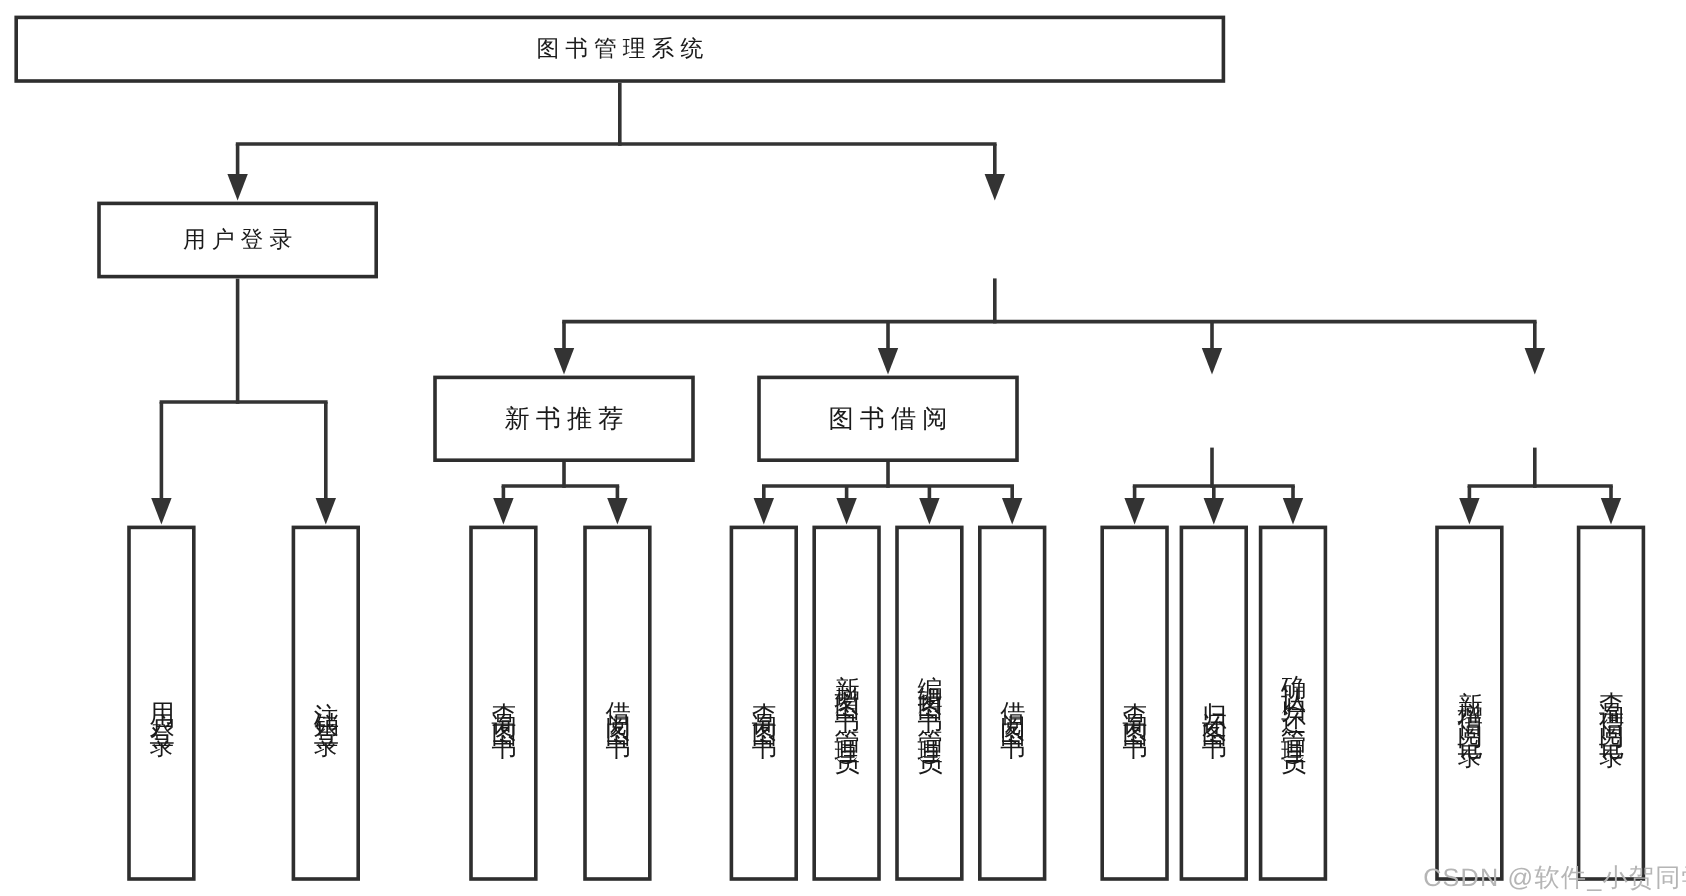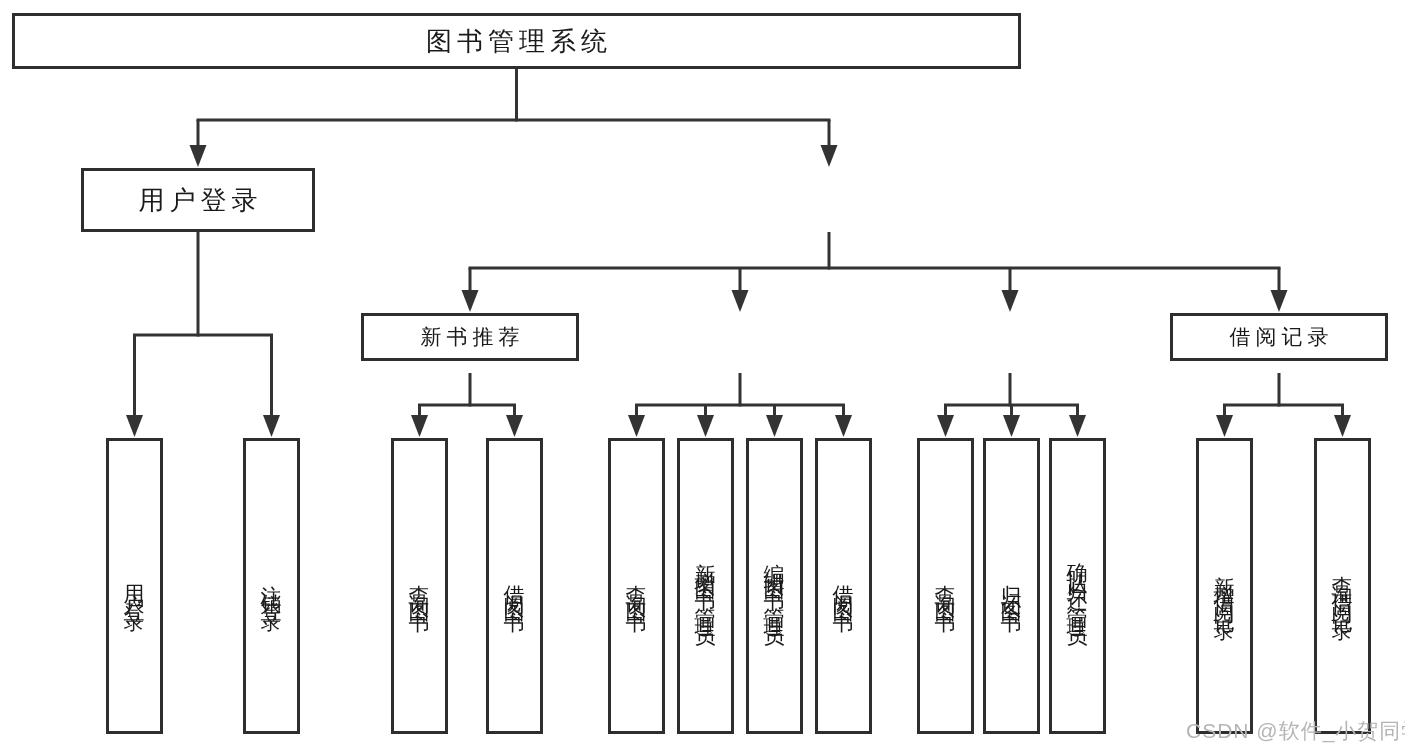--- a/index.html
+++ b/index.html
@@ -12,26 +12,26 @@
   html,body{margin:0;padding:0;background:#ffffff;}
   body{font-family:"Liberation Sans","DejaVu Sans",sans-serif;color:var(--text);}
   .canvas{position:relative;width:1405px;height:747px;background:var(--fill);overflow:hidden;}
   .connectors{position:absolute;left:0;top:0;width:1405px;height:747px;z-index:1;}
   .connectors line{stroke:var(--line);stroke-width:3;}
   .connectors polygon{fill:var(--line);stroke:none;}
   .node{
     position:absolute;z-index:2;box-sizing:border-box;
     background:var(--fill);border:3px solid var(--border);
     display:flex;align-items:center;justify-content:center;
-    font-size:26px;letter-spacing:5px;white-space:nowrap;
+    font-size:19px;letter-spacing:5px;white-space:nowrap;
   }
   .node .hlabel{display:block;padding-left:5px;} 
   .root{left:12px;top:13px;width:1009px;height:56px;}
   .lvl2{top:168px;width:234px;height:64px;}
-  .lvl3{top:313px;width:218px;height:48px;font-size:21px;}
+  .lvl3{top:313px;width:218px;height:72px;font-size:21px;}
   .leaf{
     position:absolute;z-index:2;box-sizing:border-box;top:438px;width:57px;height:296px;
     background:var(--fill);border:3px solid var(--border);
     display:flex;align-items:center;justify-content:center;
   }
   .vlabel{
     writing-mode:vertical-rl;text-orientation:mixed;
     font-size:21px;line-height:1;letter-spacing:9px;
     display:block;white-space:nowrap;
   }
@@ -125,22 +125,22 @@
     <span class="hlabel">图书管理系统</span>
   </div>
 
   <div class="node lvl2" style="left:81px">
     <span class="hlabel">用户登录</span>
   </div>
 
   <div class="node lvl3" style="left:361px">
     <span class="hlabel">新书推荐</span>
   </div>
-  <div class="node lvl3" style="left:1170px">
-    <span class="hlabel">借阅记录</span>
+  <div class="node lvl3" style="left:631px">
+    <span class="hlabel">图书借阅</span>
   </div>
 
   <div class="leaf" style="left:106px">
     <span class="vlabel">用户登录</span>
   </div>
   <div class="leaf" style="left:243px">
     <span class="vlabel">注销登录</span>
   </div>
 
   <div class="leaf" style="left:391px">

